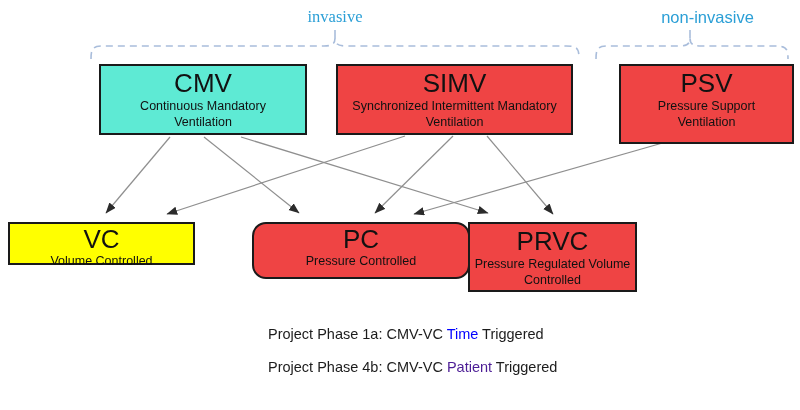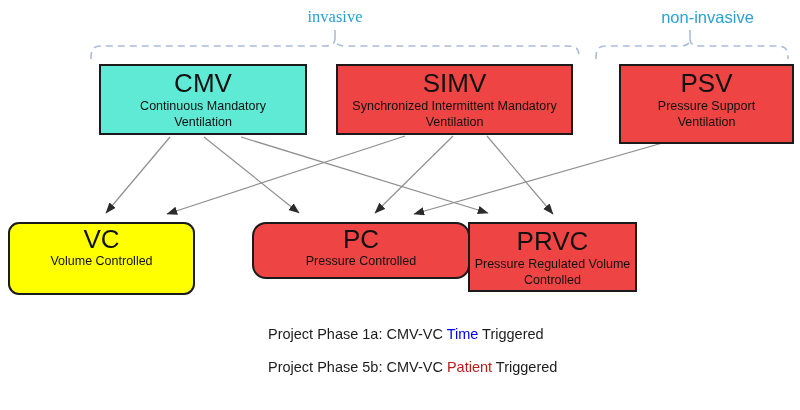--- a/index.html
+++ b/index.html
@@ -9,21 +9,21 @@
   svg.layer{pointer-events:none;}
 
   .box{position:absolute;box-sizing:border-box;border:2px solid #1a1a1a;background:#ef4444;
        text-align:center;color:#111;}
   .box .abbr{font-size:26px;line-height:29px;margin-top:3px;}
   .box .full{font-size:12.5px;line-height:16px;margin:0 auto;}
 
   .box-cmv {left:99px; top:64px; width:208px;height:71px;}
   .box-simv{left:336px;top:64px; width:237px;height:71px;}
   .box-psv {left:603px;top:64px; width:175px;height:80px;margin-left:16px;}
-  .box-vc  {left:8px;  top:222px;width:187px;height:73px;border-radius:11px;}
+  .box-vc  {left:8px;  top:222px;width:187px;height:43px;}
   .box-pc  {left:252px;top:222px;width:218px;height:57px;border-radius:14px;}
   .box-prvc{left:468px;top:222px;width:169px;height:70px;}
 
   .box-cmv .full {max-width:175px;text-align:center;}
   .box-simv .full{max-width:231px;}
   .box-psv .full {max-width:140px;}
   .box-prvc .full{max-width:180px;}
   .box-vc .abbr,.box-pc .abbr{margin-top:1px;line-height:28px;}
 
   .group-label{position:absolute;top:7px;font-size:16.5px;line-height:20px;
@@ -93,16 +93,16 @@
   </div>
   <div class="box box-prvc">
     <div class="abbr">PRVC</div>
     <div class="full">Pressure Regulated Volume Controlled</div>
   </div>
 
   <div class="note note-1a">
     <span>Project Phase 1a: CMV-VC </span><span class="note-hl" style="color: rgb(0, 0, 255);">Time</span><span> Triggered</span>
   </div>
   <div class="note note-1b">
-    <span>Project Phase 5b: CMV-VC </span><span class="note-hl" style="color: #b91c1c;">Patient</span><span> Triggered</span>
+    <span>Project Phase 4b: CMV-VC </span><span class="note-hl" style="color: #4c1d95;">Patient</span><span> Triggered</span>
   </div>
 
 </div>
 
 </body></html>

